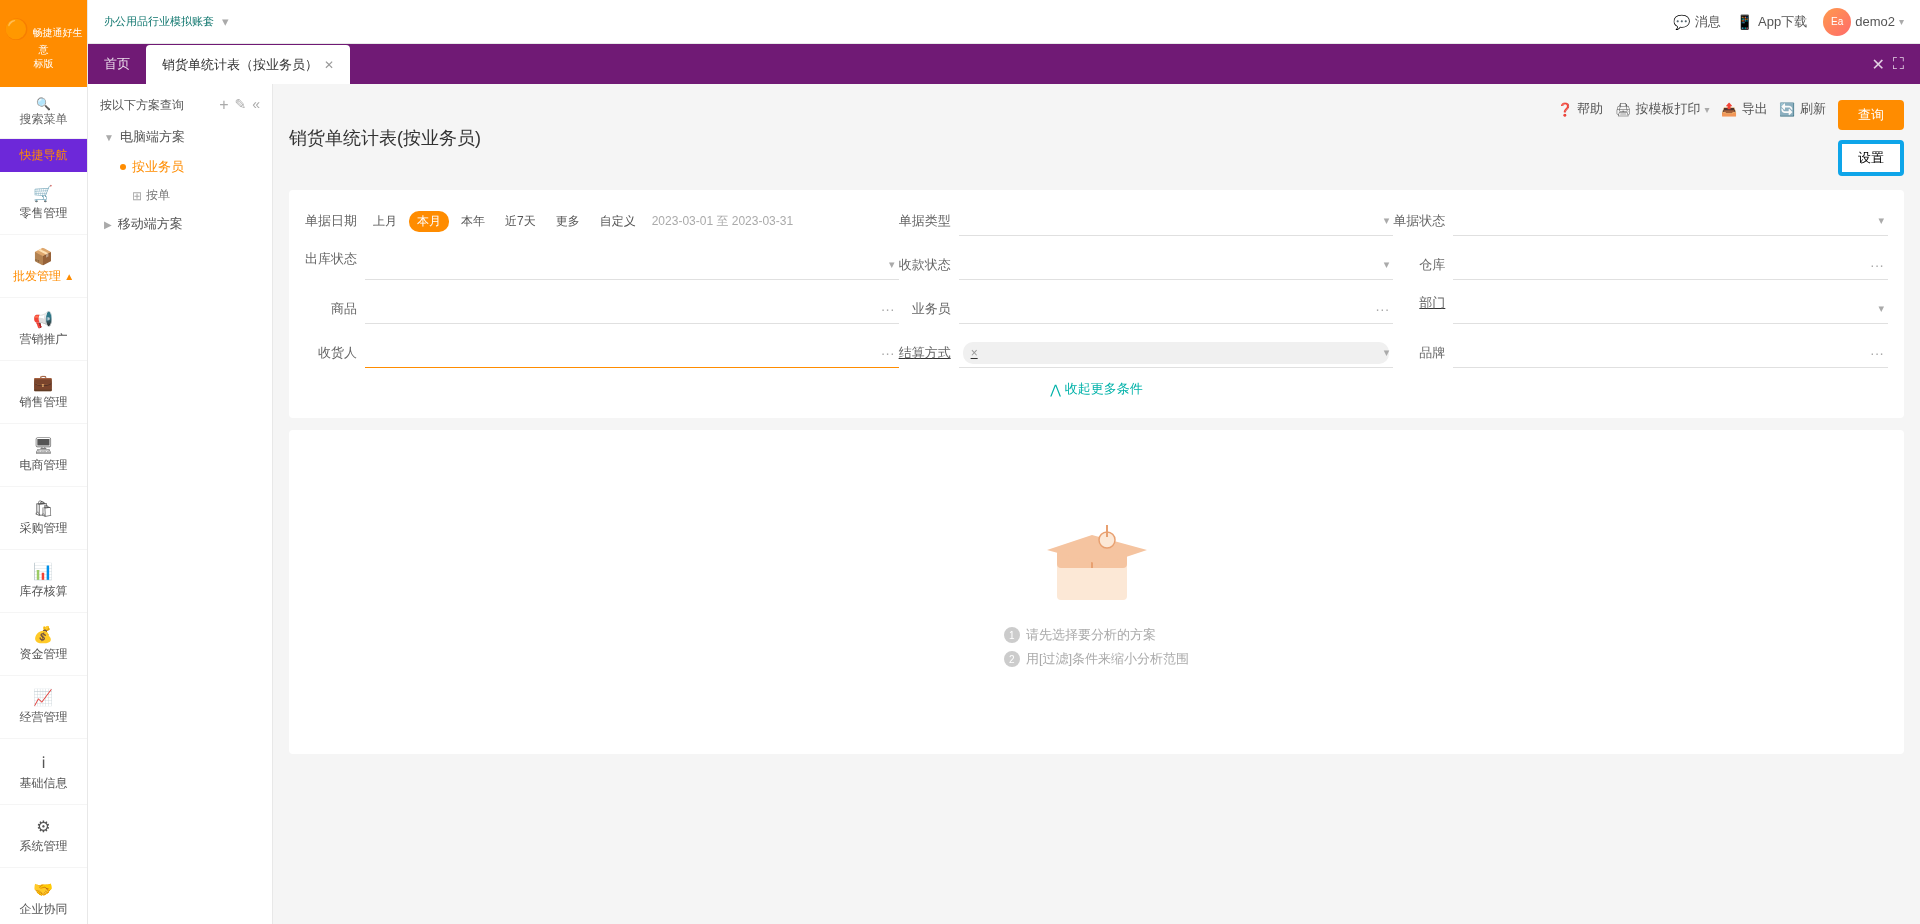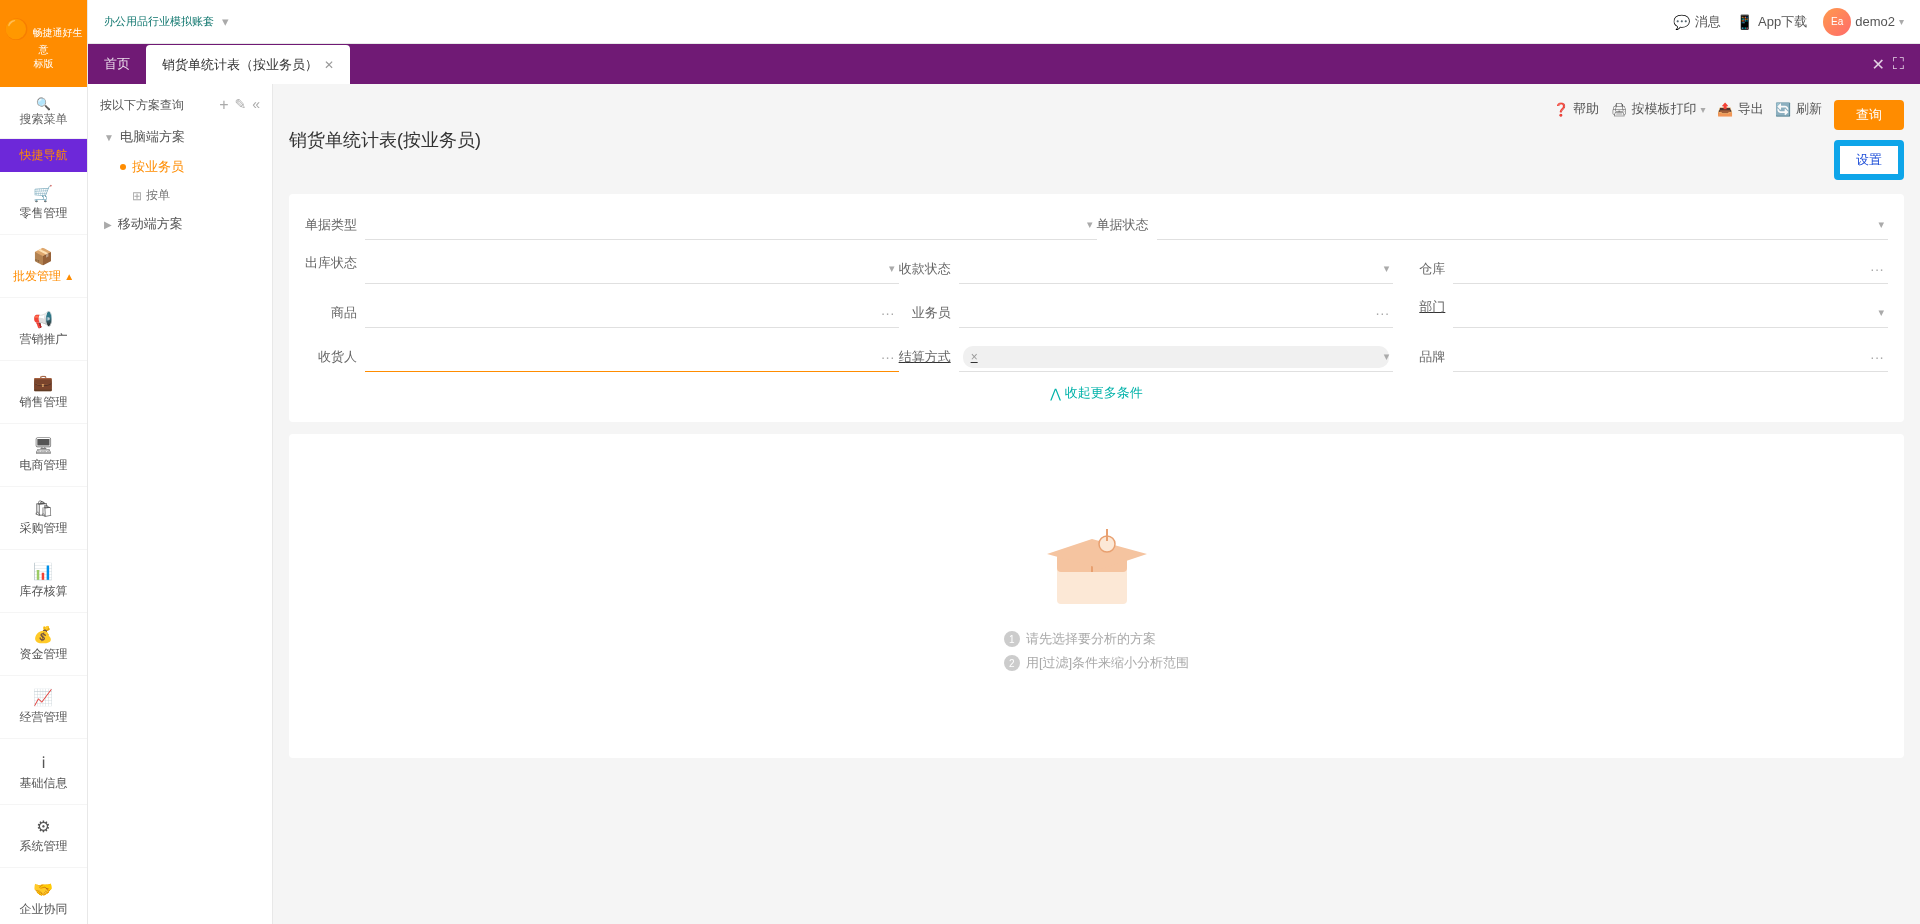--- a/index.html
+++ b/index.html
@@ -47,21 +47,21 @@
     .tree-sub { padding: 5px 12px 5px 44px; font-size: 12px; cursor: pointer; color: #777; display: flex; align-items: center; gap: 4px; }
 
     
     .right-panel { flex: 1; padding: 16px; overflow-y: auto; }
     .page-title-row { display: flex; align-items: center; justify-content: space-between; margin-bottom: 14px; }
     .page-title { font-size: 18px; font-weight: 500; color: #333; }
     .page-actions { display: flex; align-items: center; gap: 12px; font-size: 13px; color: #555; }
     .page-actions .action-item { display: flex; align-items: center; gap: 4px; cursor: pointer; color: #555; }
     .export-btn { display: flex; align-items: center; gap: 2px; cursor: pointer; }
     .btn-query { background: #ff8c00; color: #fff; border: none; padding: 6px 20px; border-radius: 4px; cursor: pointer; font-size: 13px; }
-    .btn-set { background: #fff; color: #1d4ed8; border: 6px solid #0ea5e9; padding: 5px 16px; border-radius: 4px; cursor: pointer; font-size: 13px; margin-top: 4px; }
+    .btn-set { background: #fff; color: #000000; border: 4px solid #0ea5e9; padding: 5px 16px; border-radius: 4px; cursor: pointer; font-size: 13px; margin-top: 4px; }
 
     
     .filter-card { background: #fff; border-radius: 4px; padding: 16px; margin-bottom: 12px; }
     .filter-row { display: flex; align-items: center; margin-bottom: 14px; gap: 0; }
     .filter-label { width: 60px; color: #666; font-size: 13px; flex-shrink: 0; text-align: right; padding-right: 8px; }
     .filter-control { flex: 1; height: 30px; border-bottom: 1px solid #e0e0e0; display: flex; align-items: center; padding: 0 4px; cursor: pointer; position: relative; }
     .filter-control .caret { color: #aaa; font-size: 11px; position: absolute; right: 4px; }
     .filter-control .dots { color: #aaa; font-size: 14px; position: absolute; right: 4px; }
 
     
@@ -261,20 +261,34 @@
             <button class="btn-query">查询</button>
             <button class="btn-set">设置</button>
           </div>
         </div>
       </div>
 
       <div class="filter-card">
 
         <div class="filter-row">
 
+          <div style="display:flex; align-items:center; flex: 1.2;">
+            <span class="filter-label">单据日期</span>
+            <div class="date-row">
+              <div class="date-tabs">
+                <span class="date-tab">上月</span>
+                <span class="date-tab active" style="background:#ff8c00; color:#fff; padding:2px 8px; border-radius:10px;">本月</span>
+                <span class="date-tab">本年</span>
+                <span class="date-tab">近7天</span>
+                <span class="date-tab">更多</span>
+                <span class="date-tab">自定义</span>
+              </div>
+              <span class="date-range">2023-03-01 至 2023-03-31</span>
+            </div>
+          </div>
 
           <div style="display:flex; align-items:center; flex: 1;">
             <span class="filter-label">单据类型</span>
             <div class="filter-control" style="flex:1;">
               <span class="caret">▾</span>
             </div>
           </div>
 
           <div style="display:flex; align-items:center; flex: 1;">
             <span class="filter-label">单据状态</span>

